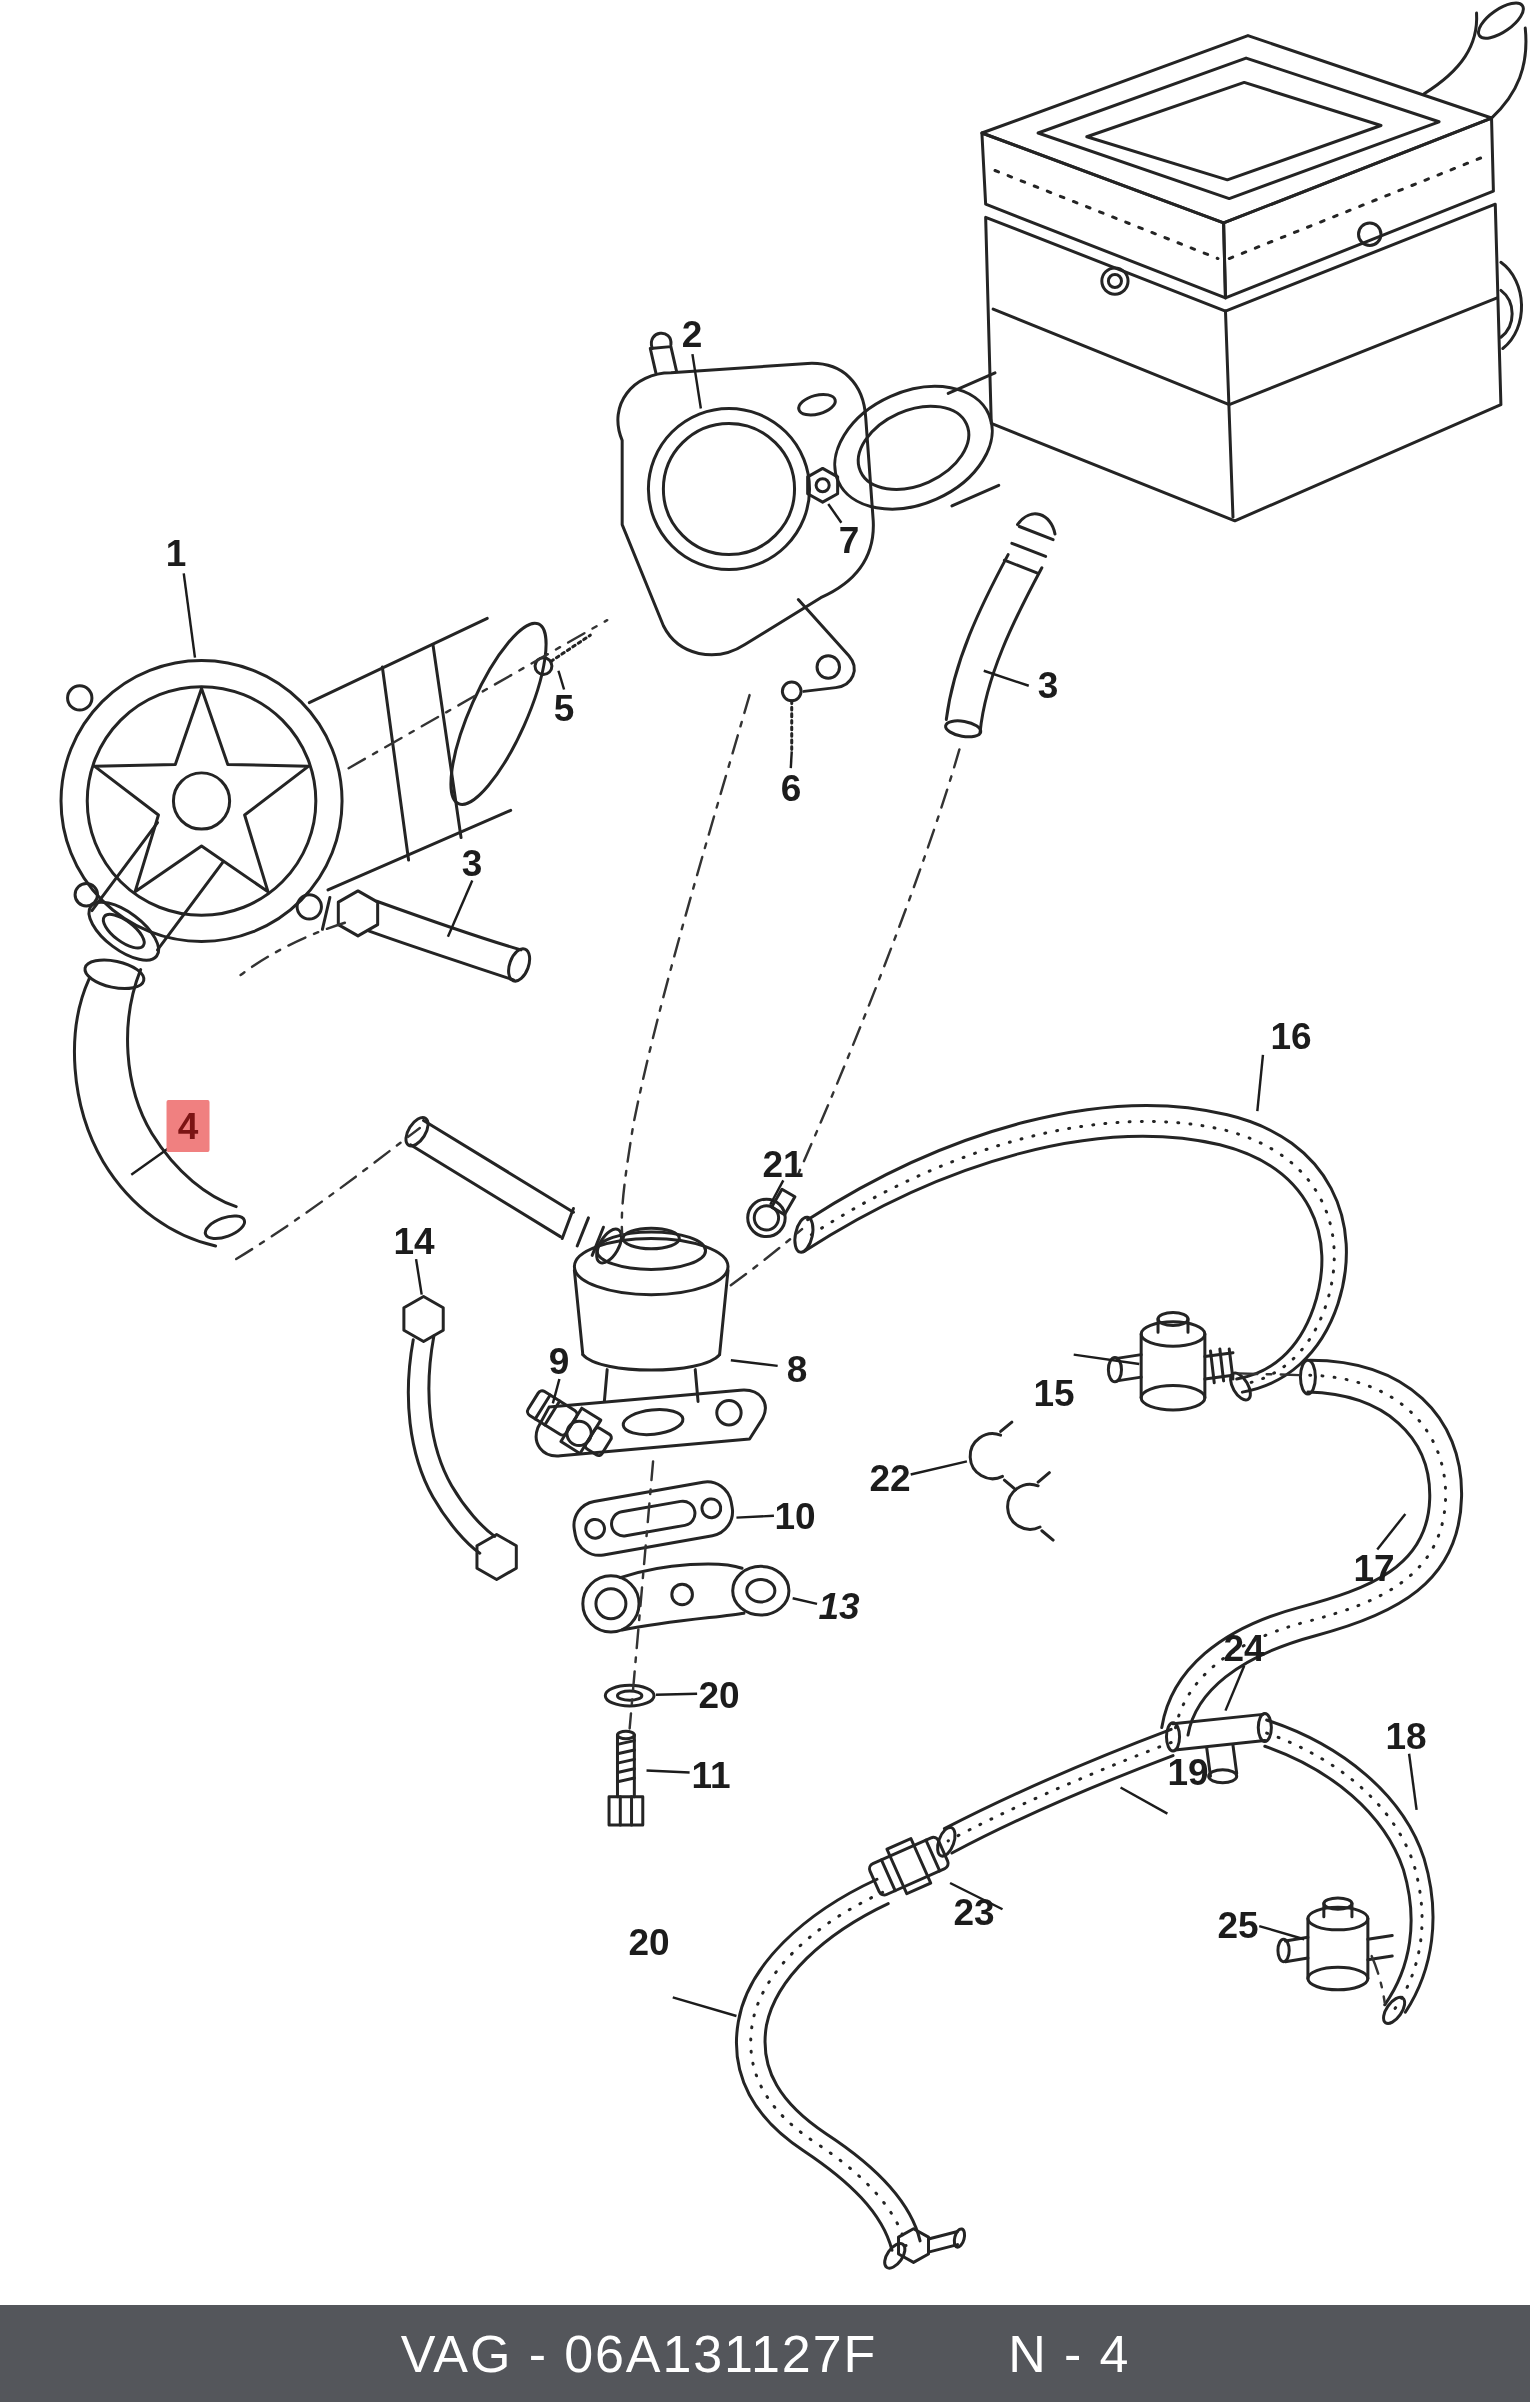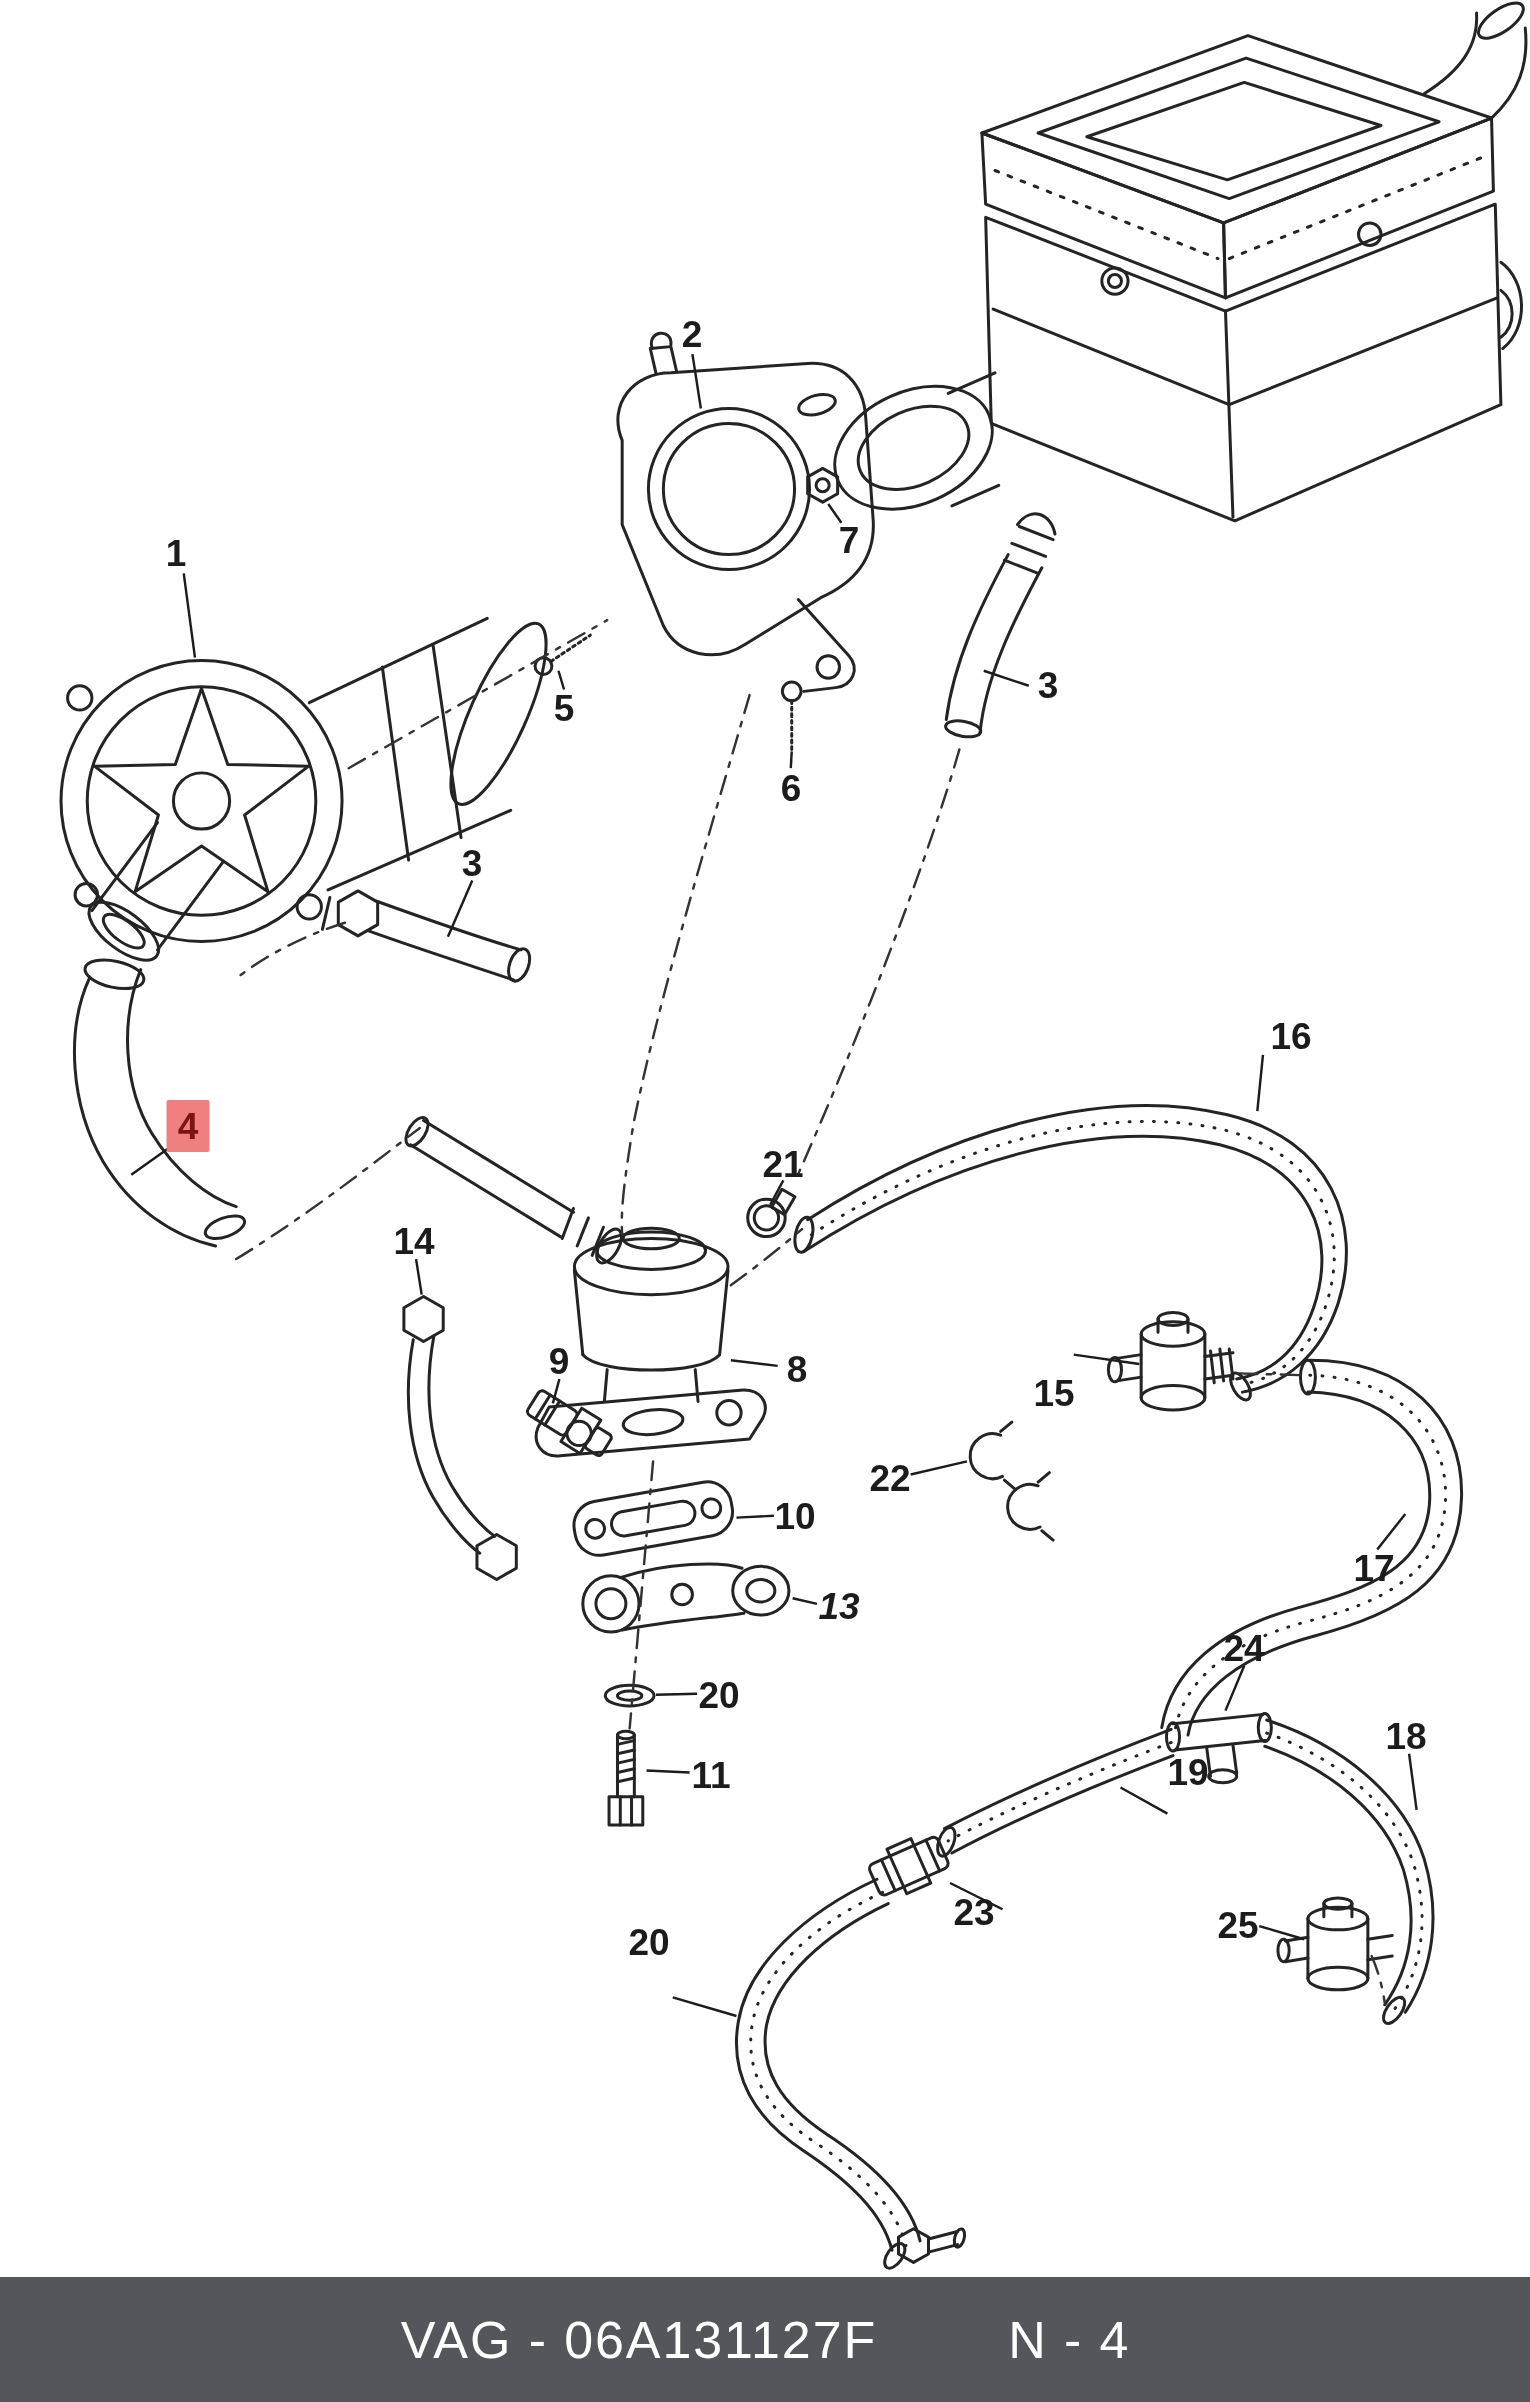--- a/index.html
+++ b/index.html
@@ -18,21 +18,21 @@
   .leader{stroke:#1c1c1c;stroke-width:2.6;fill:none;}
   .thread{stroke:#242424;stroke-width:9;stroke-dasharray:3 4;fill:none;}
   #label-layer{position:absolute;inset:0;}
   .part-label{
     position:absolute;transform:translate(-50%,-50%);
     font-size:37px;font-weight:600;color:#1c1c1c;line-height:1;
     padding:7.5px 11.2px;user-select:none;
   }
   .part-label.highlighted{border-radius:1.9px;}
   .footer-bar{
-    position:absolute;left:0;right:0;bottom:0;height:125px;background:#54565b;
+    position:absolute;left:0;right:0;bottom:0;height:97px;background:#54565b;
     display:flex;align-items:center;justify-content:center;gap:131px;
     color:#ffffff;font-size:52px;font-weight:400;letter-spacing:1.9px;
   }
 </style>
 </head>
 <body>
 
 <div id="canvas">
 
 <svg viewBox="0 0 1634 2564">

